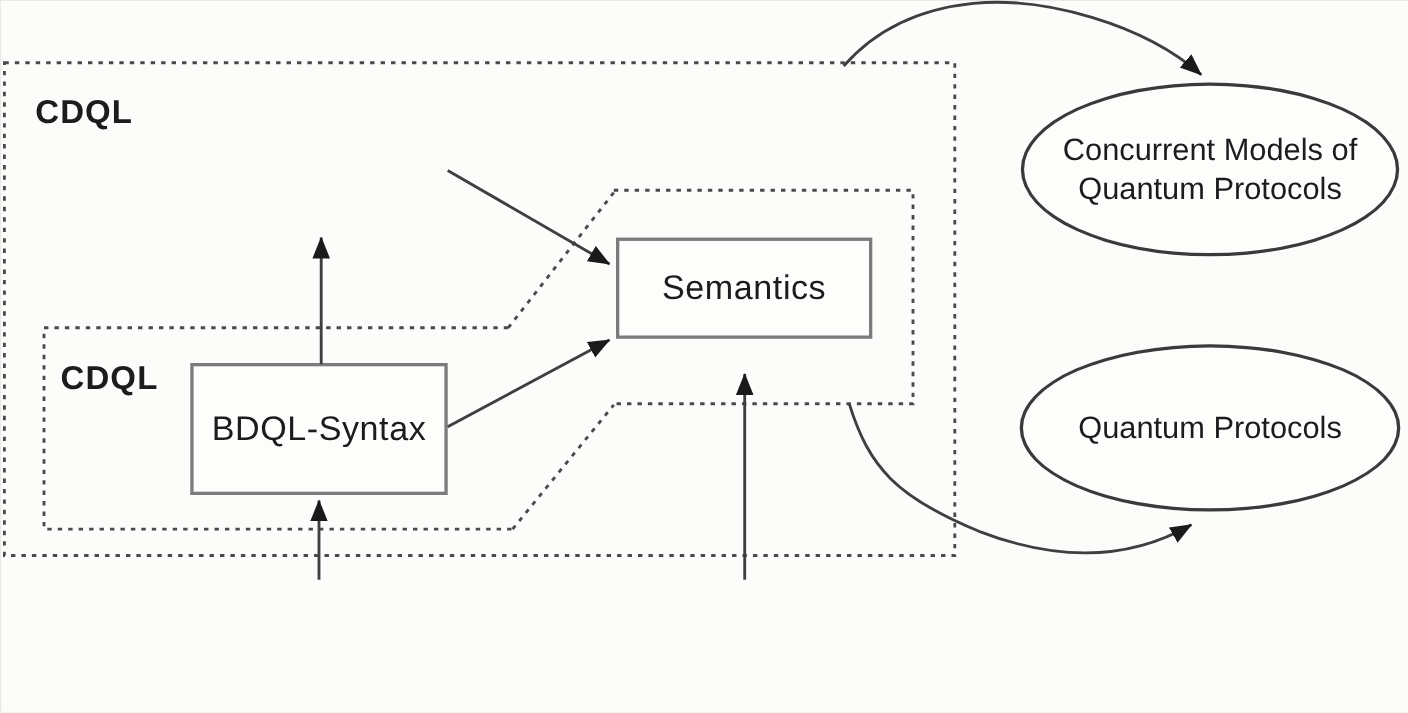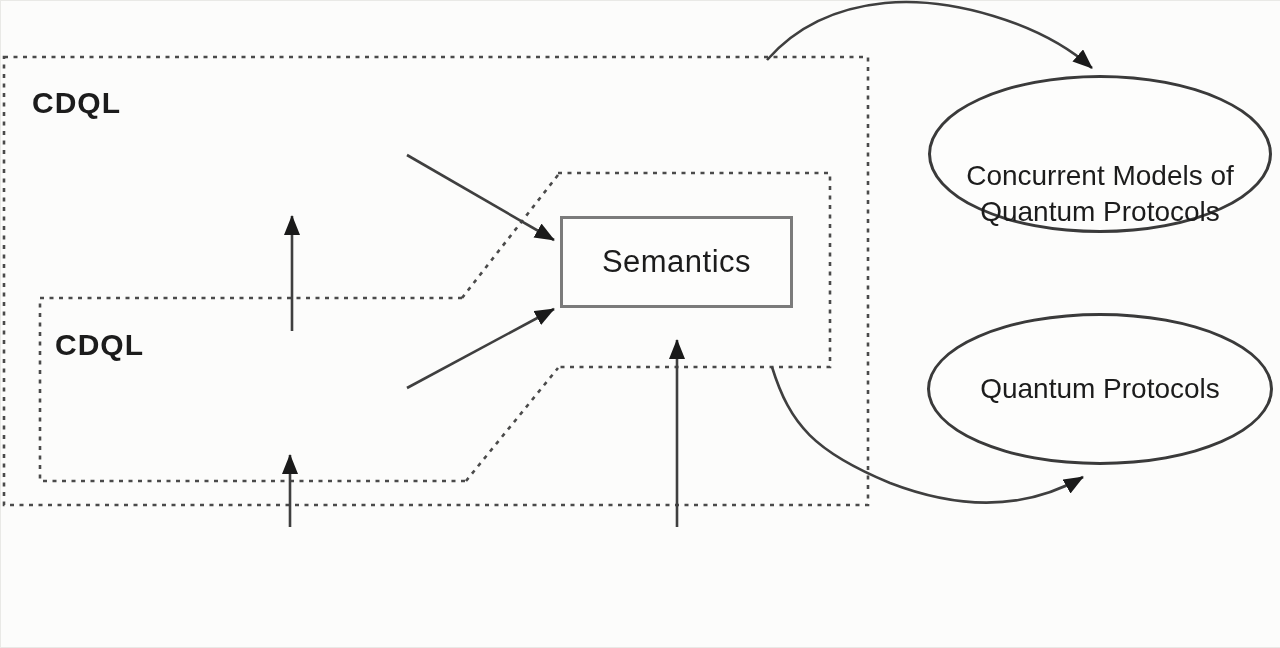--- a/index.html
+++ b/index.html
@@ -68,27 +68,30 @@
 </head>
 <body>
 
 <div id="canvas">
 
   <div class="region-label" style="left:32px;top:86px;">CDQL</div>
   <div class="region-label" style="left:55px;top:328px;">CDQL</div>
 
 
 
+  <div class="node-box" style="left:173px;top:330px;width:234px;height:120px;">
+    <span class="label">BDQL-Syntax</span>
+  </div>
 
   <div class="node-box" style="left:560px;top:216px;width:233px;height:92px;">
     <span class="label">Semantics</span>
   </div>
 
 
-  <div class="ellipse" style="left:928px;top:75px;width:344px;height:158px;justify-content:flex-end;">
+  <div class="ellipse" style="left:928px;top:75px;width:344px;height:158px;">
     <span class="eline">Concurrent Models of</span>
     <span class="eline">Quantum Protocols</span>
   </div>
 
   <div class="ellipse" style="left:927px;top:313px;width:346px;height:152px;">
     <span class="eline">Quantum Protocols</span>
   </div>
 
   <svg id="wires" width="1280" height="648" viewBox="0 0 1280 648">
     <defs>

